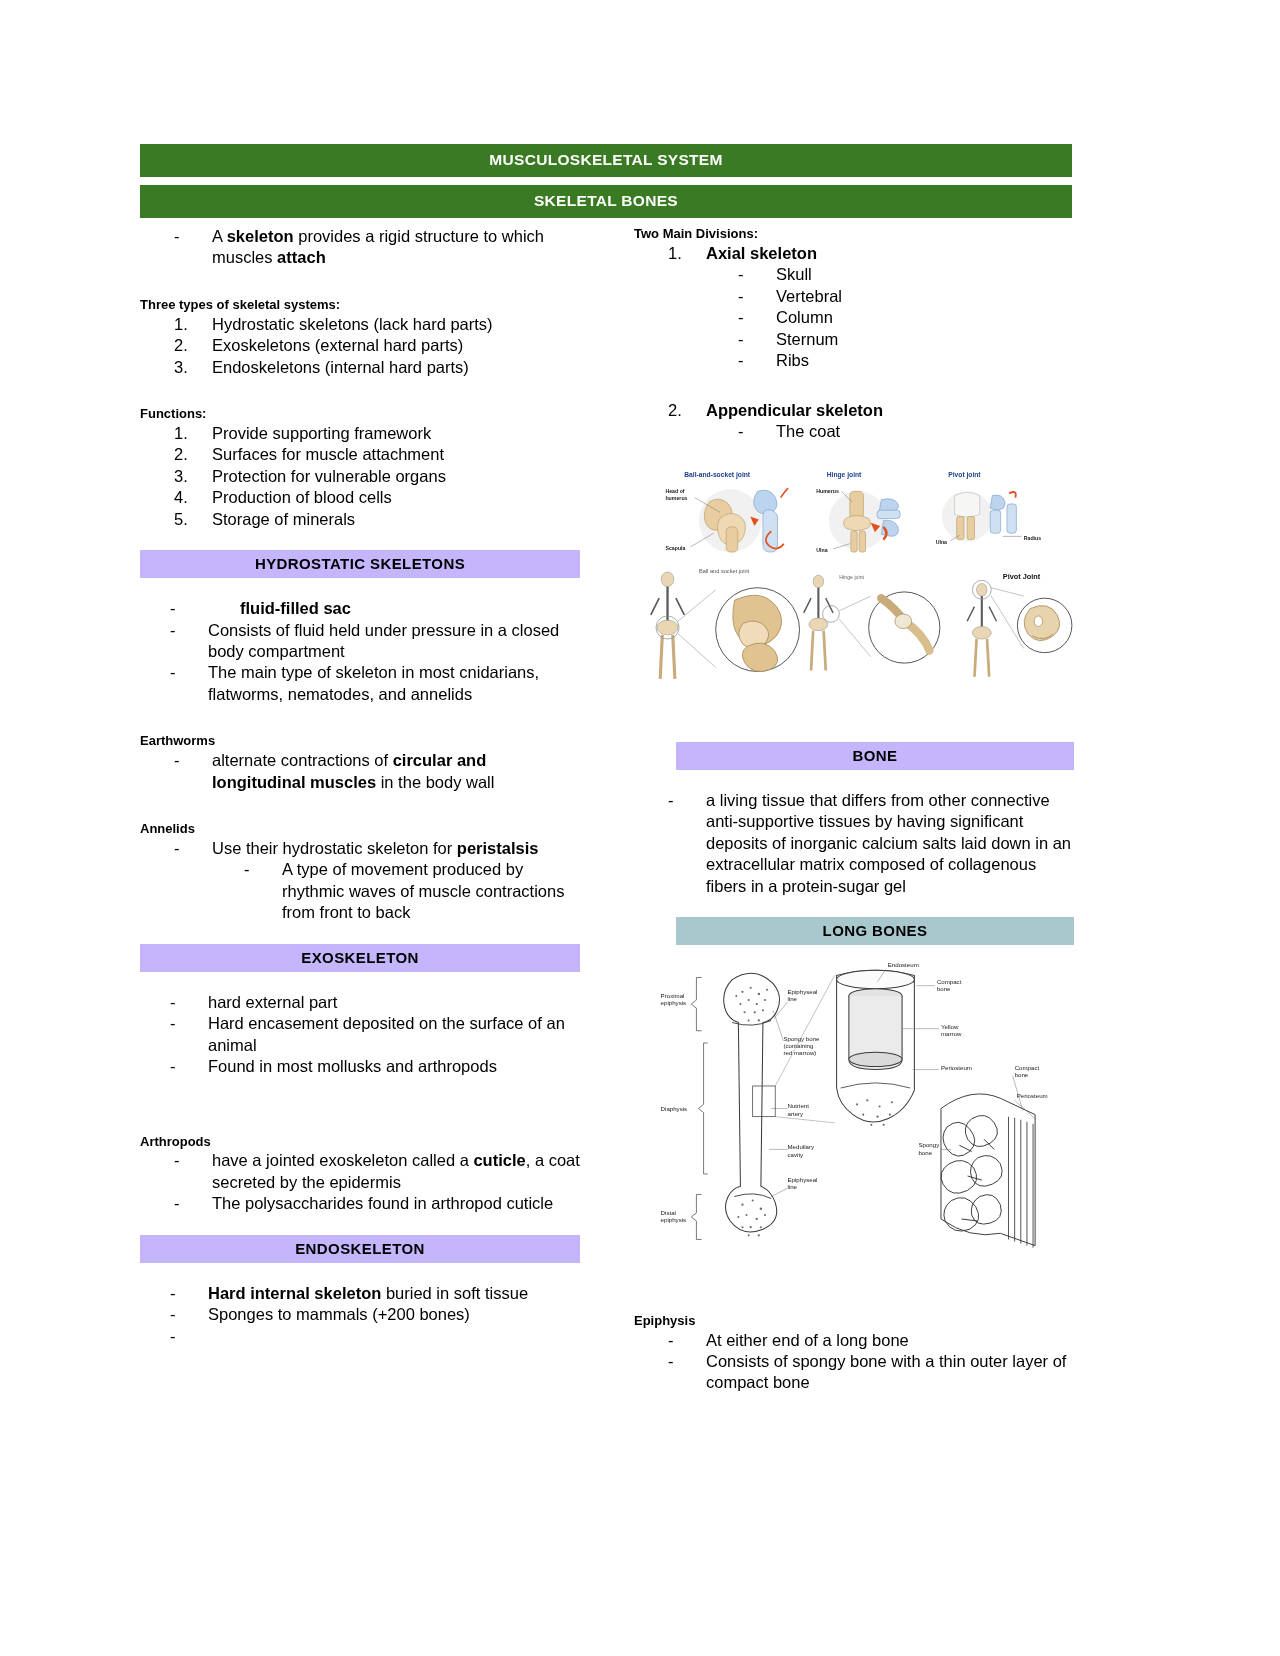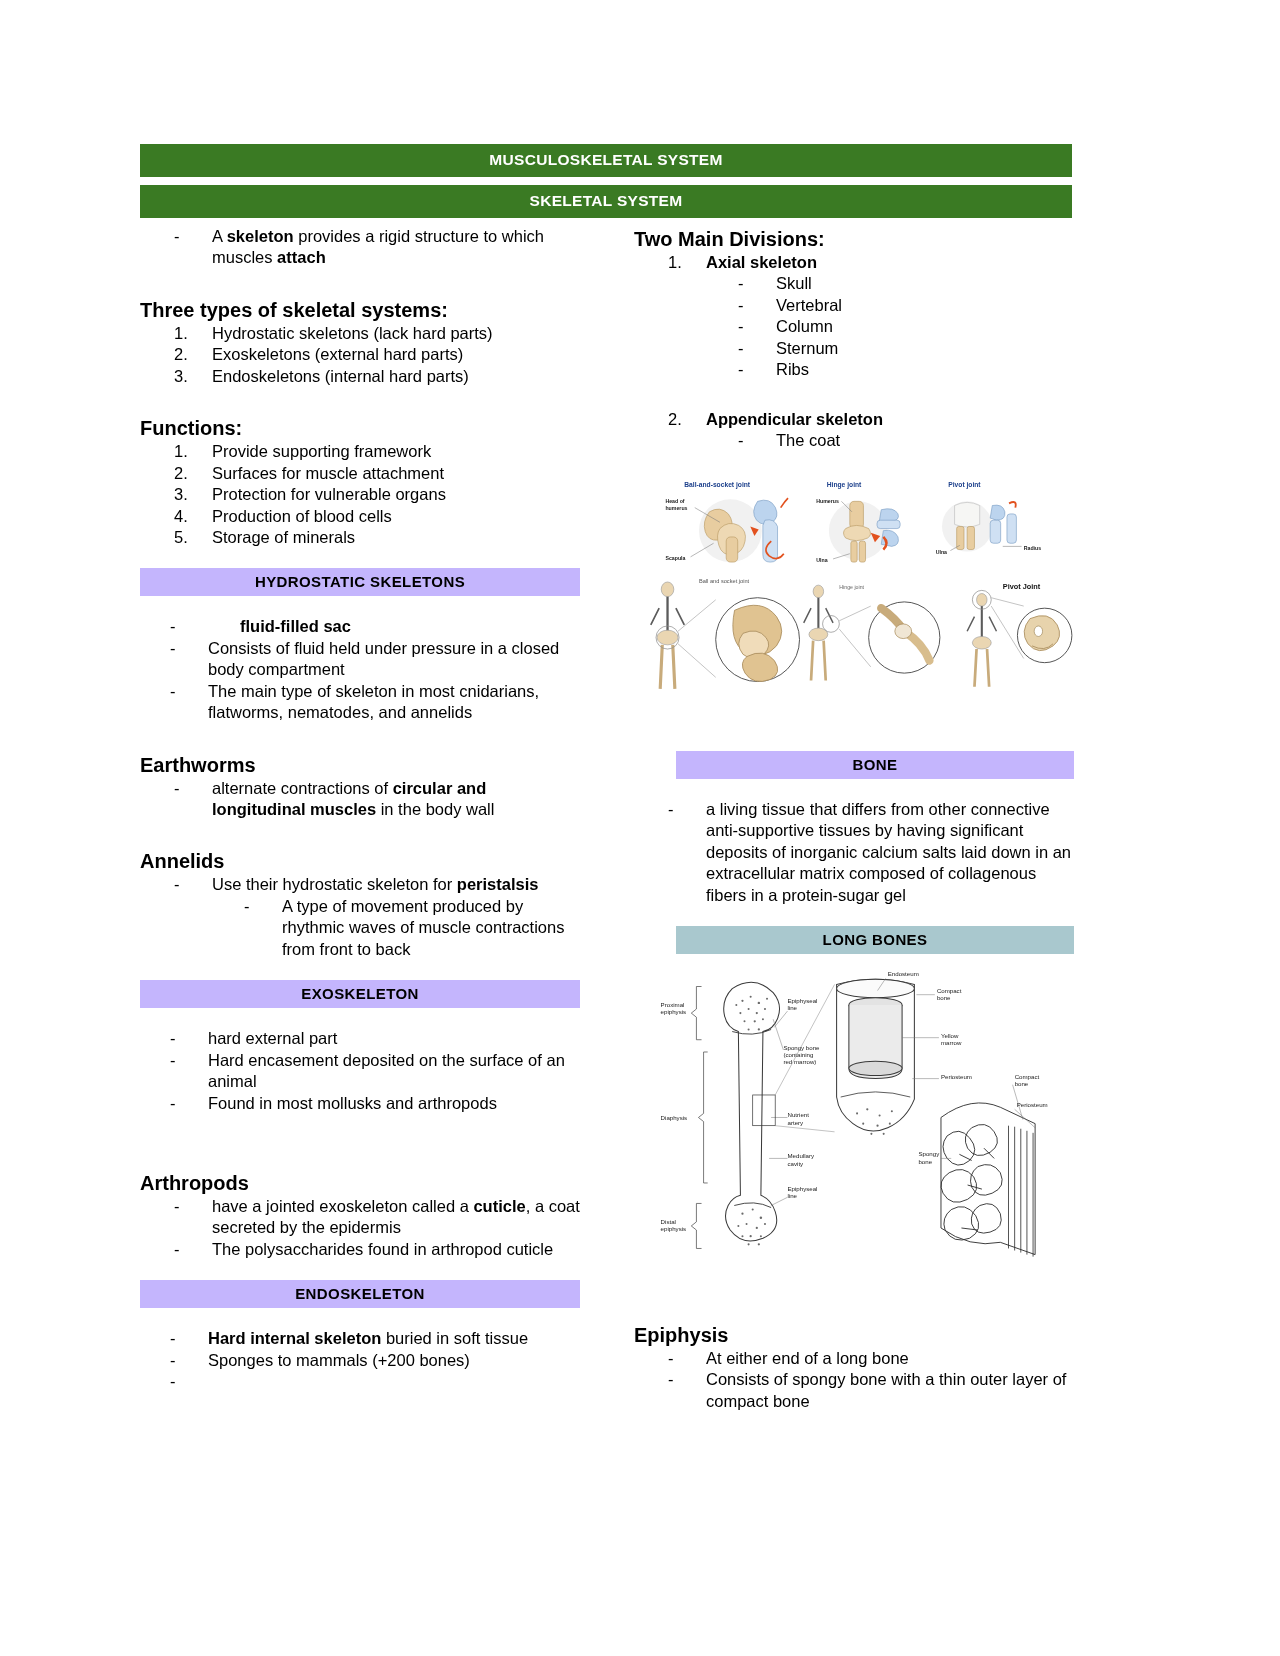--- a/index.html
+++ b/index.html
@@ -62,21 +62,21 @@
     color: #000000;
     padding: 5px 0 6px 0;
     letter-spacing: 0.4px;
   }
   .sec-green { background: #c4b5fd; }
   .sec-blue  { background: #a9c8ce; }
 
   
   .h-bold {
     font-weight: bold;
-    font-size: 20px;
+    font-size: 13px;
     line-height: 1.3;
     margin: 0;
   }
   .row {
     display: flex;
     font-size: 16.5px;
     line-height: 1.3;
     align-items: flex-start;
   }
   .mark {
@@ -102,21 +102,21 @@
 </head>
 <body>
 
 <div class="page">
 
   <div class="banner-wrap" style="top:144px;">
     <div class="banner-dark">MUSCULOSKELETAL SYSTEM</div>
   </div>
 
   <div class="banner-wrap" style="top:185px;">
-    <div class="banner-dark">SKELETAL SYSTEM</div>
+    <div class="banner-dark">SKELETAL BONES</div>
   </div>
 
   <div class="columns">
 
     <div class="col col-left">
 
       <div class="row lvl1">
         <span class="mark">-</span>
         <span class="txt">A <b>skeleton</b> provides a rigid structure to which muscles <b>attach</b></span>
       </div>

